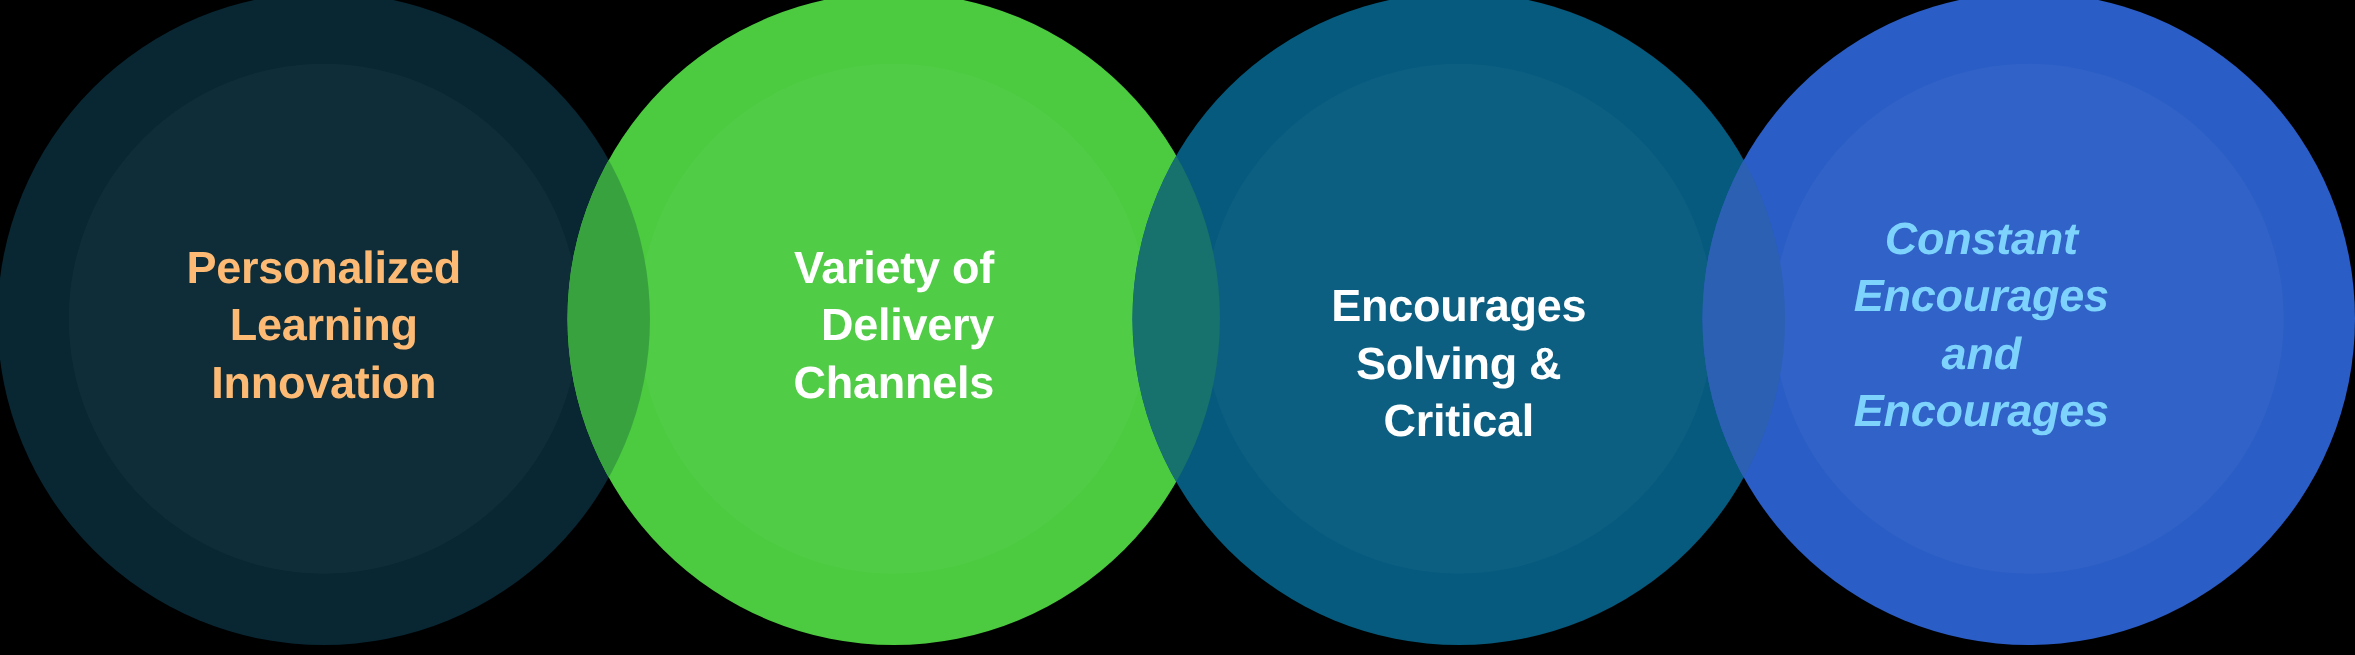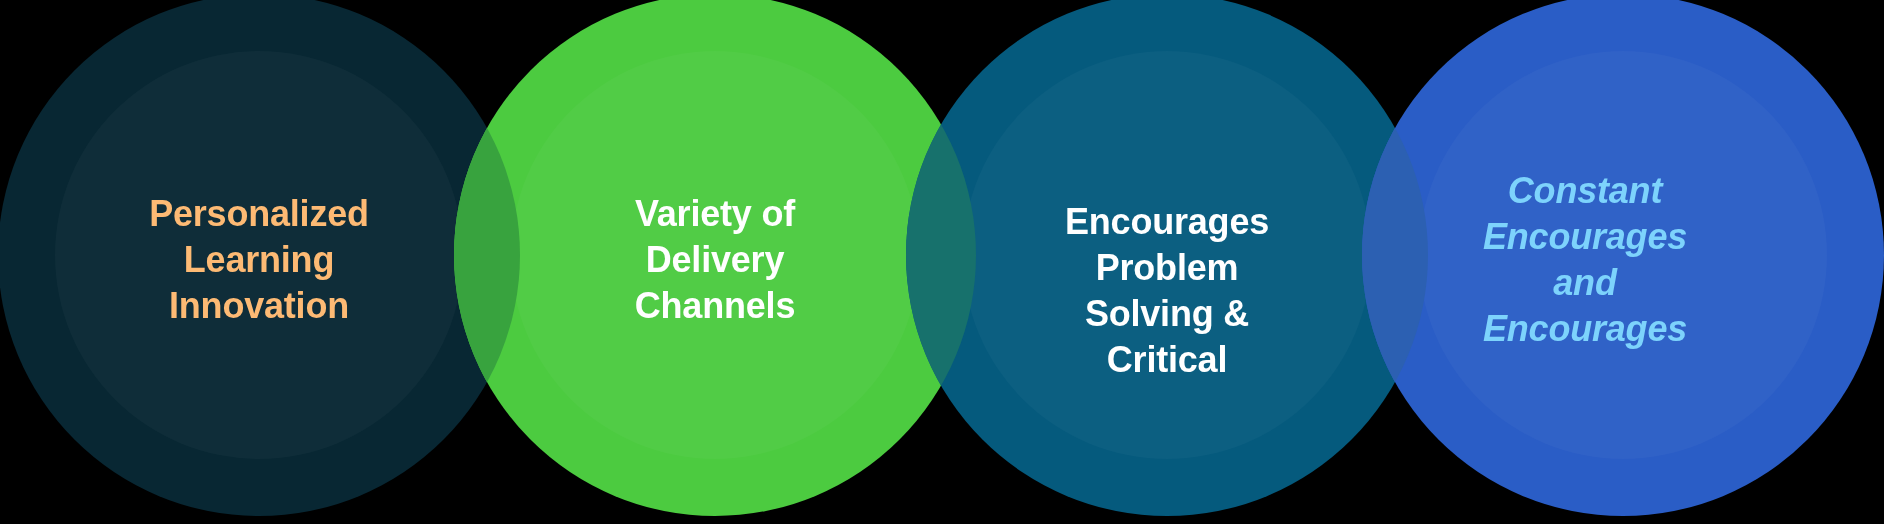--- a/index.html
+++ b/index.html
@@ -70,28 +70,27 @@
       <circle cx="1623" cy="255" r="261" fill="#2A5DC6"></circle>
       <circle cx="1623" cy="255" r="204" fill="rgba(255,255,255,0.03)"></circle>
       <circle cx="1623" cy="255" r="261" fill="#2C60B2" clip-path="url(#clip-2)"></circle>
     </svg>
   <div class="labels" id="labels">
       <div class="circle-label" style="left: 259px; top: 260px; color: #fdba74;">
         <div class="label-line">Personalized</div>
         <div class="label-line">Learning</div>
         <div class="label-line">Innovation</div>
       </div>
-      <div class="circle-label" style="left: 715px; top: 260px; color: rgb(255, 255, 255);">
+      <div class="circle-label" style="left: 715px; top: 260px; color: rgb(255, 255, 255); text-align: right;">
         <div class="label-line">Variety of</div>
         <div class="label-line">Delivery</div>
         <div class="label-line">Channels</div>
       </div>
       <div class="circle-label" style="left: 1167px; top: 260px; color: rgb(255, 255, 255); margin-top: 31px;">
         <div class="label-line">Encourages</div>
-        <div class="label-line">Problem</div>
         <div class="label-line">Solving &amp;</div>
         <div class="label-line">Critical</div>
       </div>
       <div class="circle-label" style="left: 1585px; top: 260px; color: #7dd3fc; font-style: italic;">
         <div class="label-line">Constant</div>
         <div class="label-line">Encourages</div>
         <div class="label-line">and</div>
         <div class="label-line">Encourages</div>
       </div>
     </div>

